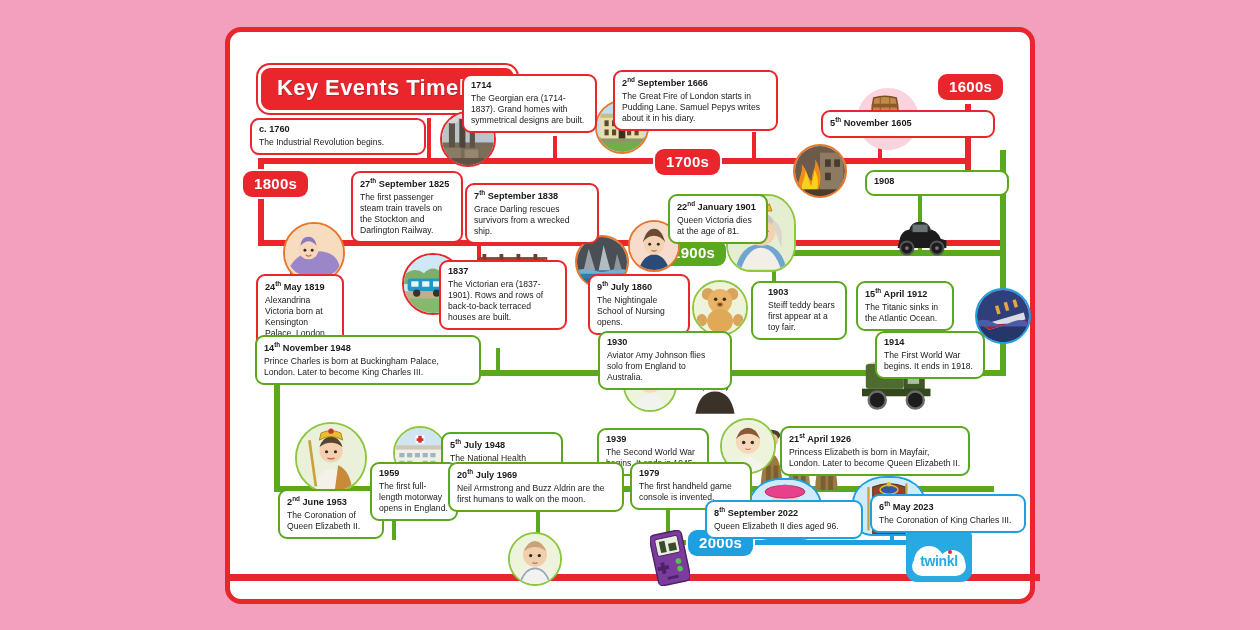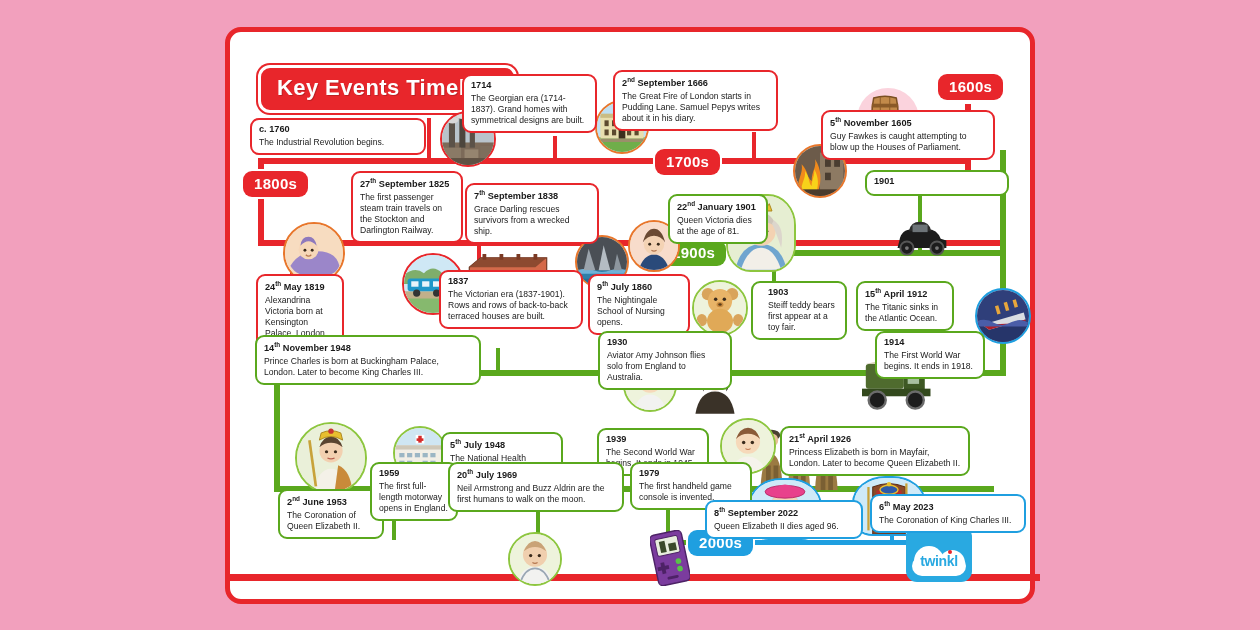--- a/index.html
+++ b/index.html
@@ -575,48 +575,47 @@
     <span class="tx">The Georgian era (1714-1837). Grand homes with symmetrical designs are built.</span>
   </div>
 
   <div class="card" style="left:383px; top:38px; width:165px;">
     <span class="dt"><span>2</span><sup>nd</sup><span> September 1666</span></span>
     <span class="tx">The Great Fire of London starts in Pudding Lane. Samuel Pepys writes about it in his diary.</span>
   </div>
 
   <div class="card" style="left:591px; top:78px; width:174px;">
     <span class="dt"><span>5</span><sup>th</sup><span> November 1605</span></span>
-    <span class="tx">Guy Fawkes is caught attempting to blow up the Houses of Parliament.</span>
   </div>
 
   <div class="card" style="left:121px; top:139px; width:112px;">
     <span class="dt"><span>27</span><sup>th</sup><span>  September 1825</span></span>
     <span class="tx">The first passenger steam train travels on the Stockton and Darlington Railway.</span>
   </div>
 
   <div class="card" style="left:235px; top:151px; width:134px;">
     <span class="dt"><span>7</span><sup>th</sup><span> September 1838</span></span>
     <span class="tx">Grace Darling rescues survivors from a wrecked ship.</span>
   </div>
 
   <div class="card g" style="left:438px; top:162px; width:100px;">
     <span class="dt"><span>22</span><sup>nd</sup><span> January 1901</span></span>
     <span class="tx">Queen Victoria dies at the age of 81.</span>
   </div>
 
   <div class="card g" style="left:635px; top:138px; width:144px;">
-    <span class="dt">1901</span>
+    <span class="dt">1908</span>
   </div>
 
   <div class="card" style="left:26px; top:242px; width:88px;">
     <span class="dt"><span>24</span><sup>th</sup><span> May 1819</span></span>
     <span class="tx">Alexandrina Victoria born at Kensington Palace, London. Later to become Queen Victoria in 1837.</span>
   </div>
 
-  <div class="card" style="left:209px; top:238px; width:144px;">
+  <div class="card" style="left:209px; top:228px; width:128px;">
     <span class="dt">1837</span>
     <span class="tx">The Victorian era (1837-1901). Rows and rows of back-to-back terraced houses are built.</span>
   </div>
 
   <div class="card" style="left:358px; top:242px; width:102px;">
     <span class="dt"><span>9</span><sup>th</sup><span> July 1860</span></span>
     <span class="tx">The Nightingale School of Nursing opens.</span>
   </div>
 
   <div class="card g" style="left:521px; top:249px; width:96px;padding-left:15px;">

